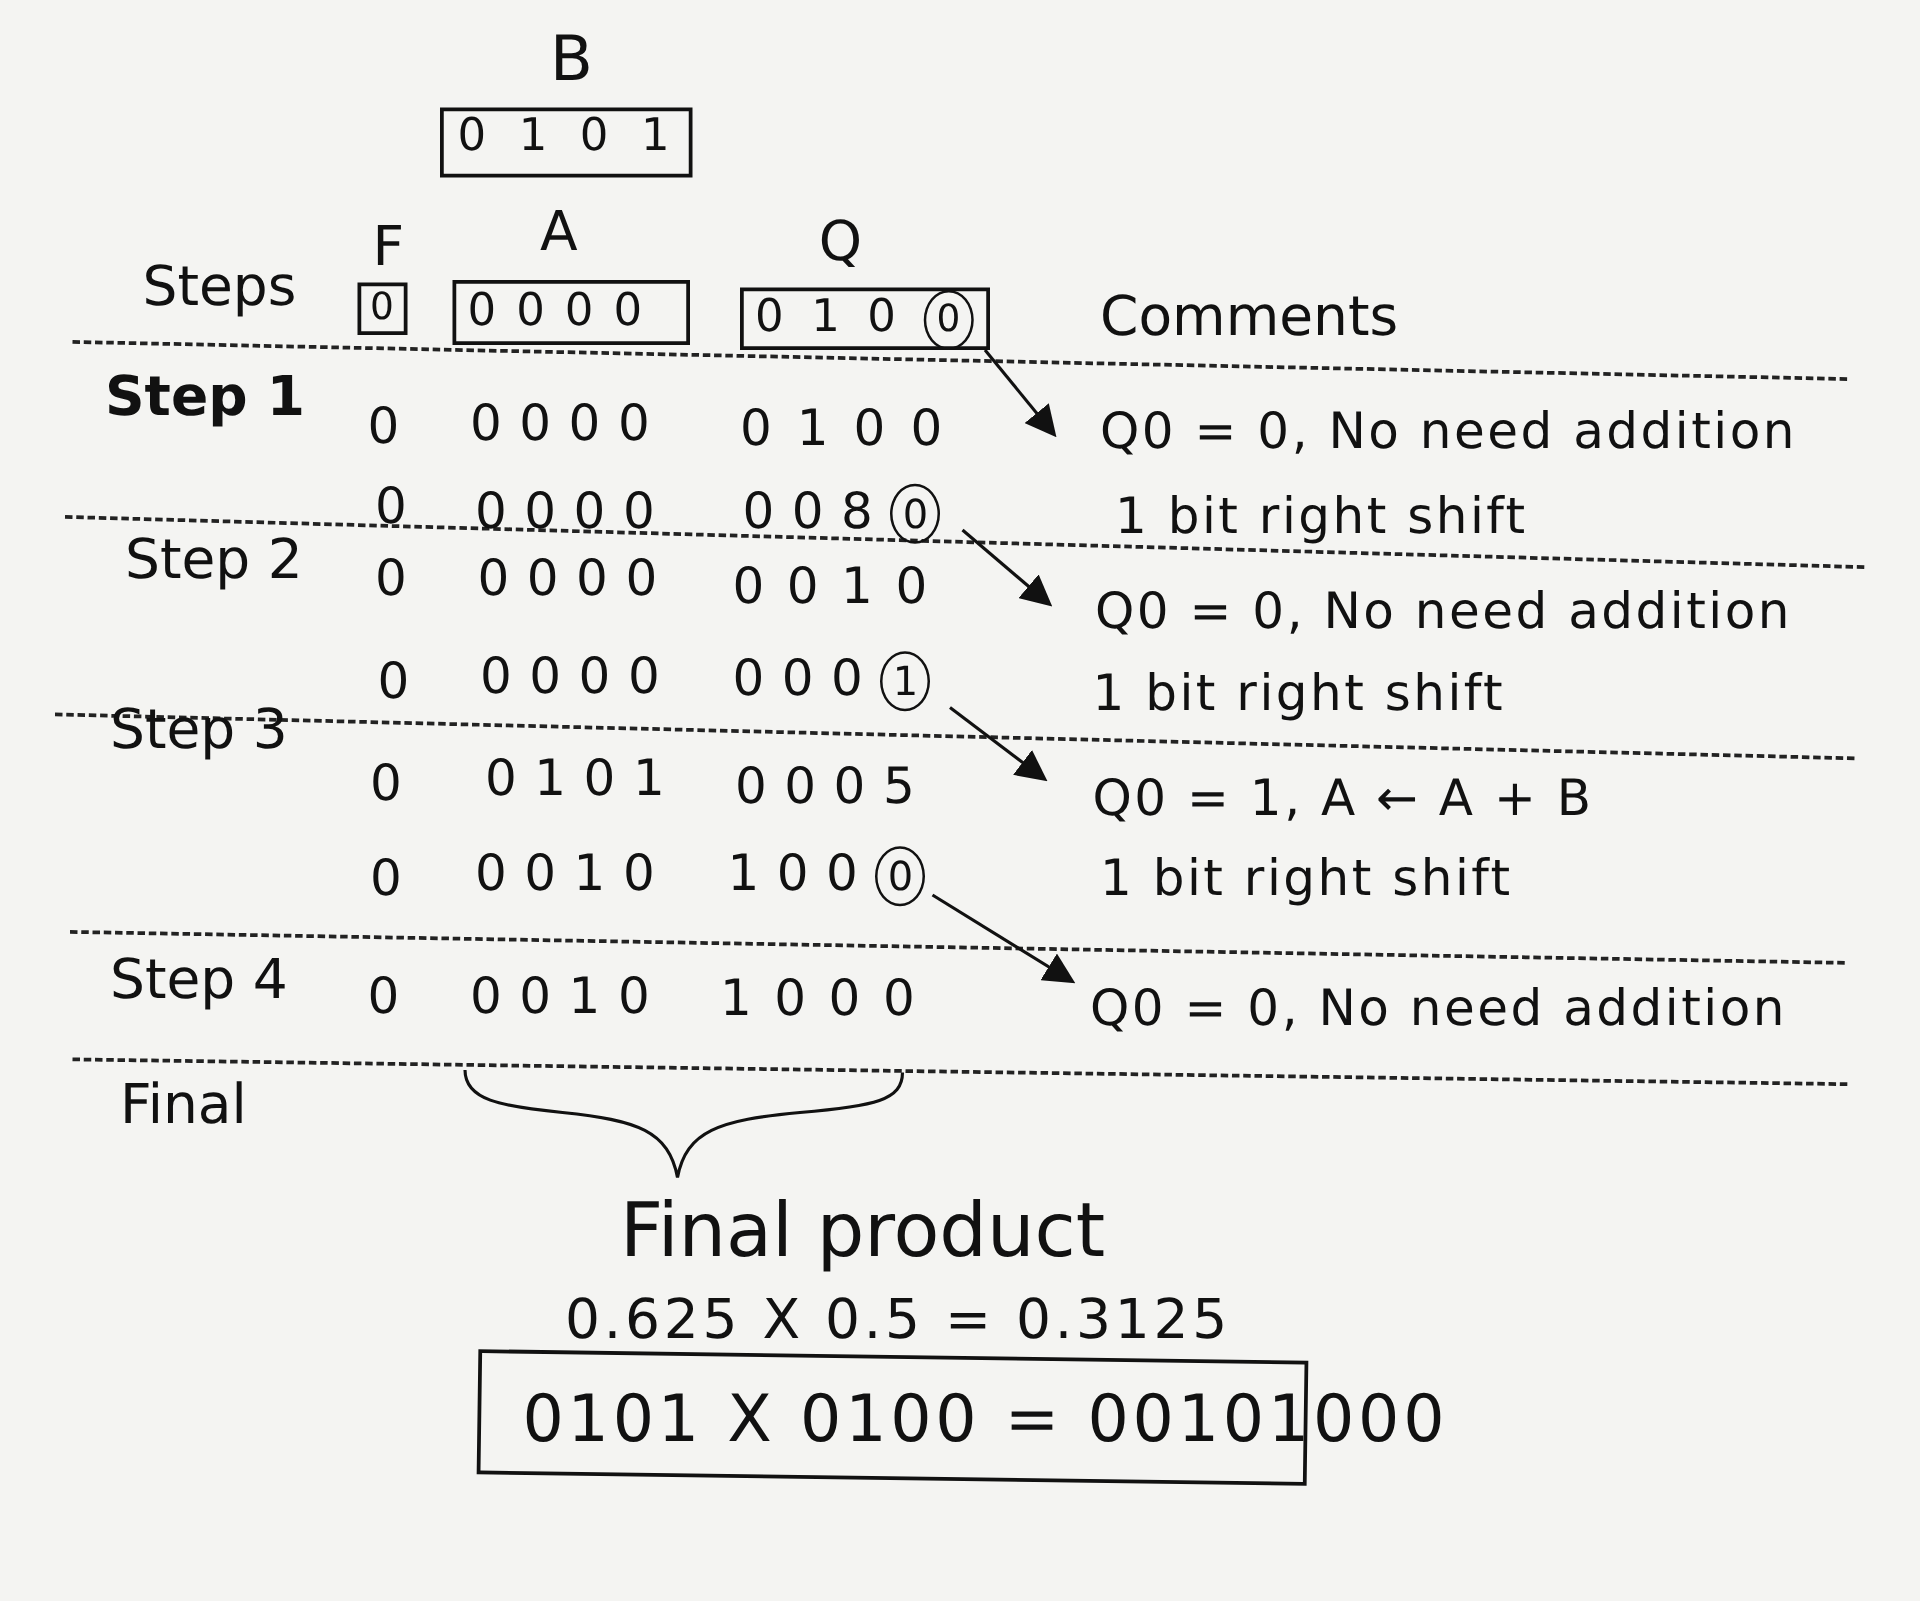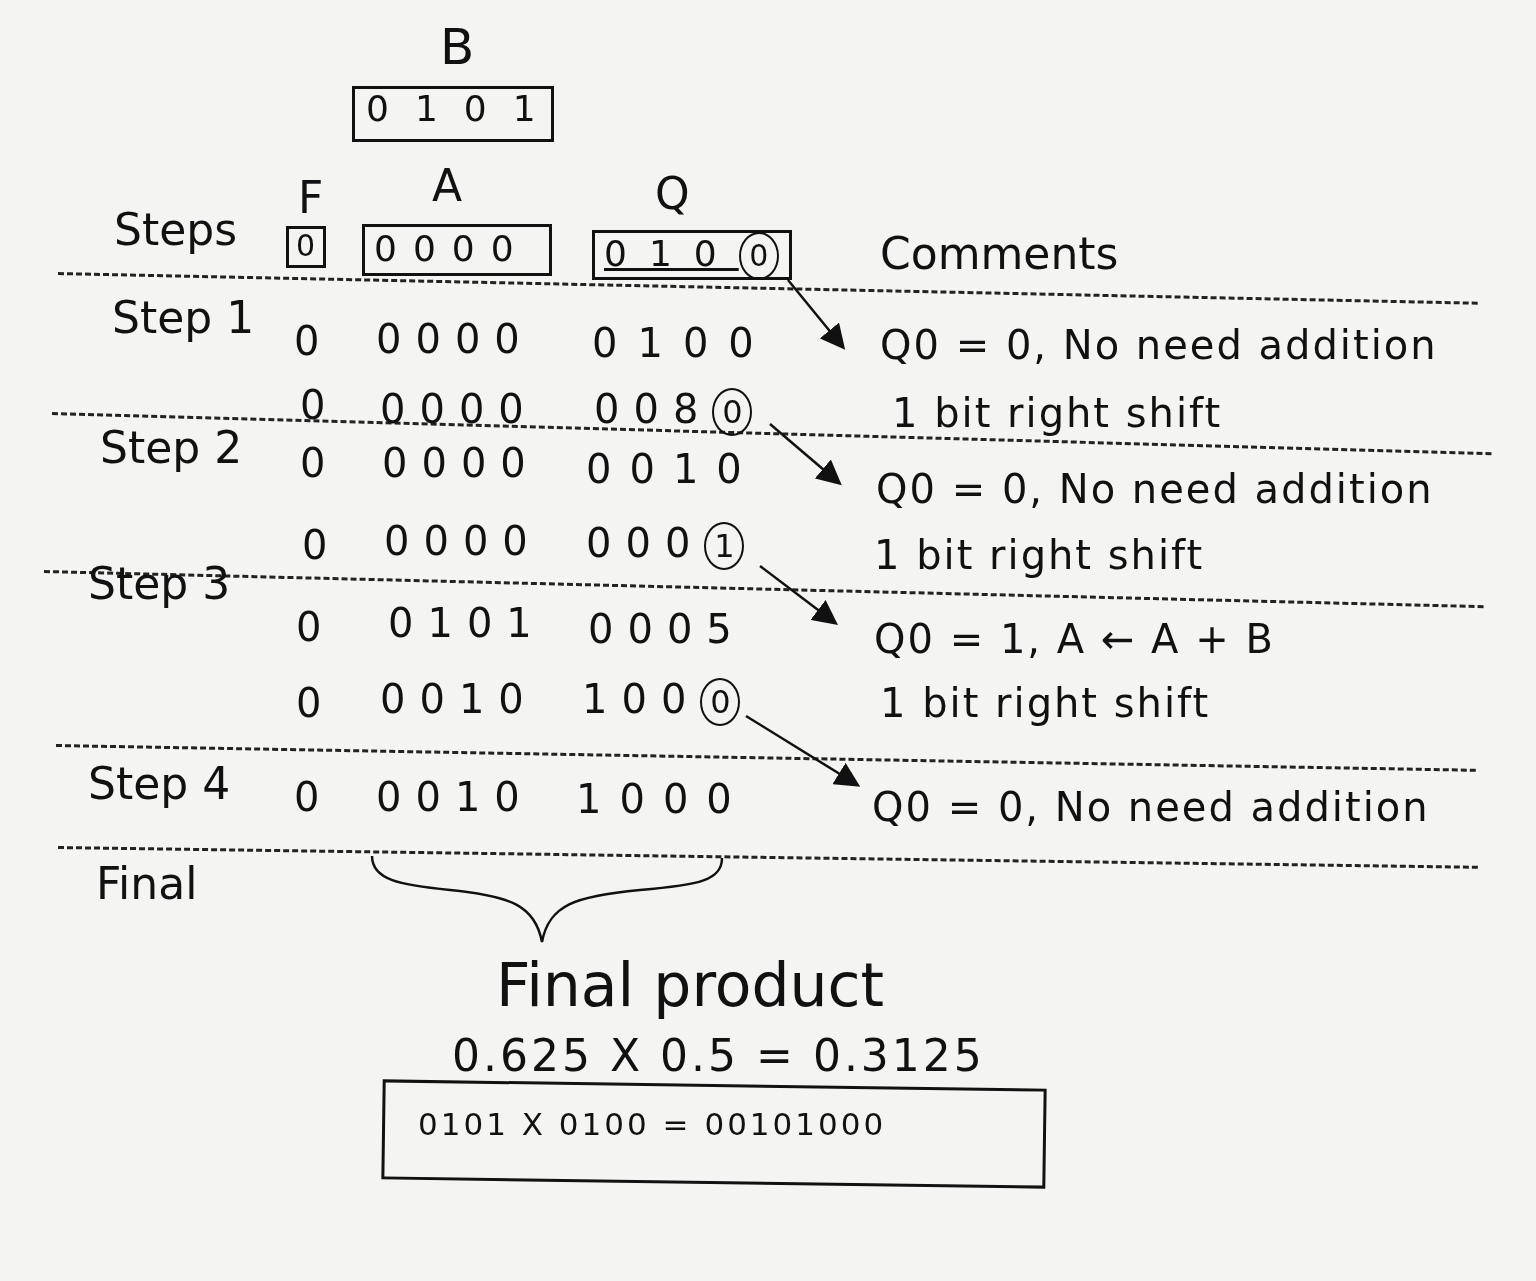--- a/index.html
+++ b/index.html
@@ -27,31 +27,31 @@
 <div class="abs hand lbl" style="left:432px;top:160px;">A</div>
 <div class="abs hand lbl" style="left:655px;top:168px;">Q</div>
 <div class="abs hand lbl" style="left:114px;top:204px;text-align:right;">Steps</div>
 <div class="abs hand lbl" style="left:880px;top:228px;">Comments</div>
 
 <div class="box" style="left:286px;top:226px;width:40px;height:42px;"></div>
 <div class="abs hand" style="left:296px;top:228px;font-size:30px;">0</div>
 <div class="box" style="left:362px;top:224px;width:190px;height:52px;"></div>
 <div class="abs hand bits" style="left:374px;top:228px;font-size:36px;letter-spacing:16px;">0000</div>
 <div class="box" style="left:592px;top:230px;width:200px;height:50px;"></div>
-<div class="abs hand" style="left:604px;top:232px;font-size:36px;letter-spacing:22px;text-decoration:underline;">
+<div class="abs hand" style="left:604px;top:232px;font-size:36px;letter-spacing:22px;">
   <span>010</span><span class="circle" style="font-size:30px;">0</span>
 </div>
 
 <div class="dash" style="left:58px;top:272px;width:1420px;transform:rotate(1.2deg);transform-origin:left;"></div>
 <div class="dash" style="left:52px;top:412px;width:1440px;transform:rotate(1.6deg);transform-origin:left;"></div>
 <div class="dash" style="left:44px;top:570px;width:1440px;transform:rotate(1.4deg);transform-origin:left;"></div>
 <div class="dash" style="left:56px;top:744px;width:1420px;transform:rotate(1.0deg);transform-origin:left;"></div>
 <div class="dash" style="left:58px;top:846px;width:1420px;transform:rotate(0.8deg);transform-origin:left;"></div>
 
-<div class="abs hand lbl" style="left:112px;top:292px;">Step 1</div>
+<div class="abs hand lbl" style="left:84px;top:292px;font-weight:bold;">Step 1</div>
 <div class="abs hand bits" style="left:294px;top:318px;">0</div>
 <div class="abs hand bits" style="left:376px;top:316px;">0000</div>
 <div class="abs hand bits" style="left:592px;top:320px;letter-spacing:20px;">0100</div>
 <div class="abs hand cmt" style="left:880px;top:322px;">Q0 = 0, No need addition</div>
 
 <div class="abs hand bits" style="left:300px;top:382px;">0</div>
 <div class="abs hand bits" style="left:380px;top:386px;">0000</div>
 <div class="abs hand" style="left:594px;top:386px;font-size:40px;letter-spacing:14px;">
   <span>008</span><span class="circle" style="font-size:32px;">0</span>
 </div>
@@ -86,21 +86,21 @@
 <div class="abs hand lbl" style="left:88px;top:758px;">Step 4</div>
 <div class="abs hand bits" style="left:294px;top:774px;">0</div>
 <div class="abs hand bits" style="left:376px;top:774px;">0010</div>
 <div class="abs hand bits" style="left:576px;top:776px;letter-spacing:18px;">1000</div>
 <div class="abs hand cmt" style="left:872px;top:784px;">Q0 = 0, No need addition</div>
 
 <div class="abs hand lbl" style="left:96px;top:858px;">Final</div>
 <div class="abs hand" style="left:496px;top:950px;font-size:60px;">Final product</div>
 <div class="abs hand" style="left:452px;top:1030px;font-size:44px;letter-spacing:3px;">0.625 X 0.5 = 0.3125</div>
 <div class="box" style="left:382px;top:1084px;width:664px;height:100px;transform:rotate(0.8deg);"></div>
-<div class="abs hand" style="left:418px;top:1106px;font-size:31px;letter-spacing:3px;">0101 X 0100 = 00101000</div>
+<div class="abs hand" style="left:418px;top:1106px;font-size:52px;letter-spacing:3px;">0101 X 0100 = 00101000</div>
 
 <svg width="1536" height="1281">
   <defs>
     <marker id="ah" markerWidth="10" markerHeight="10" refX="8" refY="5" orient="auto">
       <path d="M0,0 L10,5 L0,10 z" fill="#111"></path>
     </marker>
   </defs>
   <g stroke="#111" stroke-width="2.5" fill="none">
     <line x1="788" y1="280" x2="842" y2="346" marker-end="url(#ah)"></line>
     <line x1="770" y1="424" x2="838" y2="482" marker-end="url(#ah)"></line>

